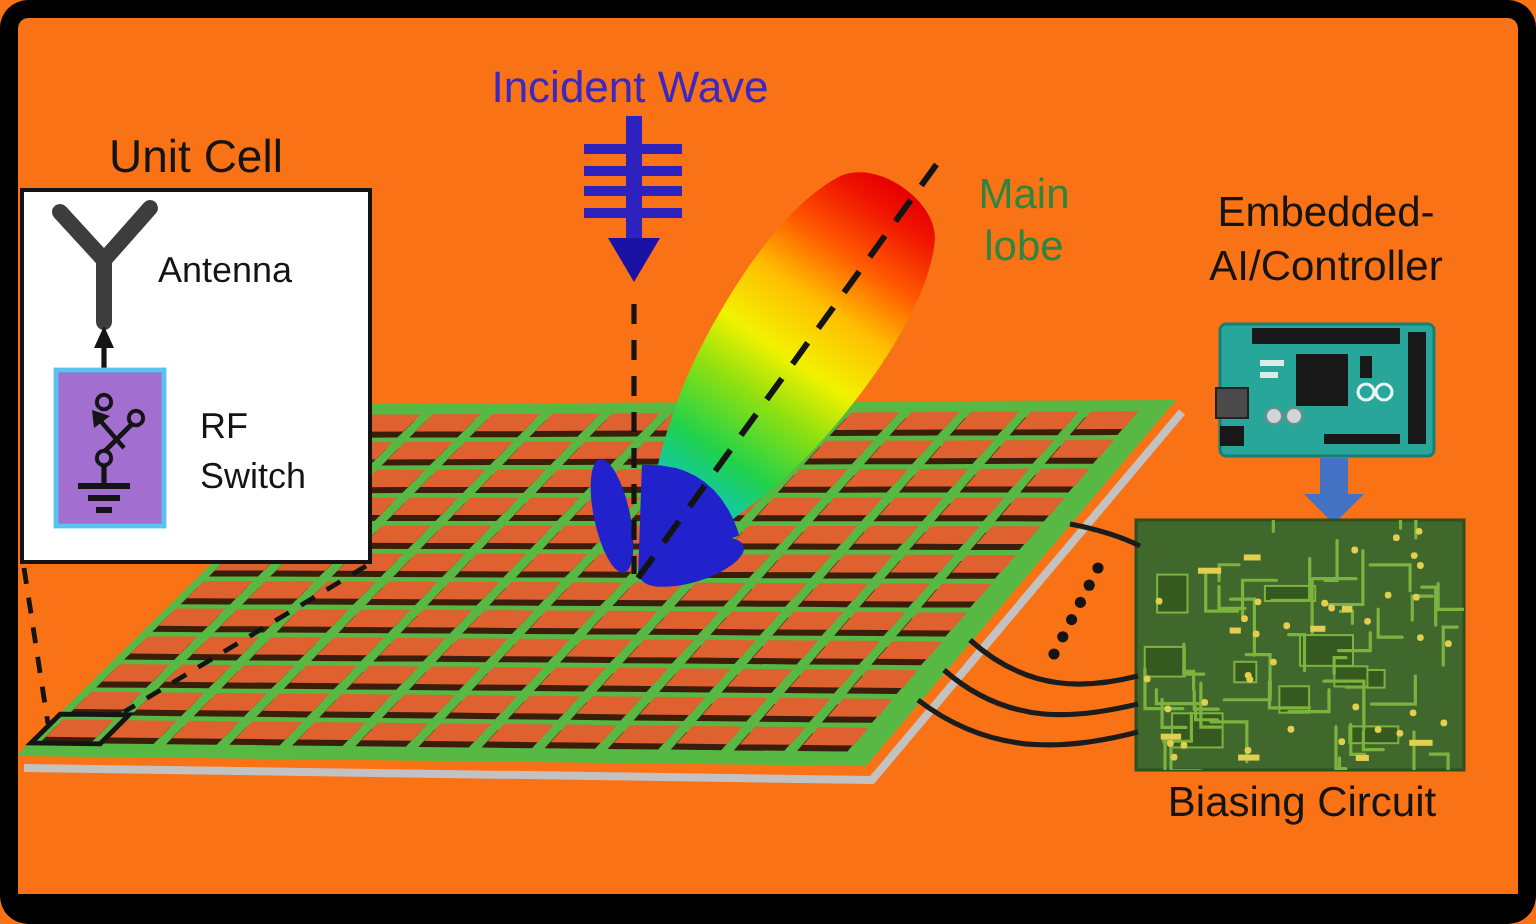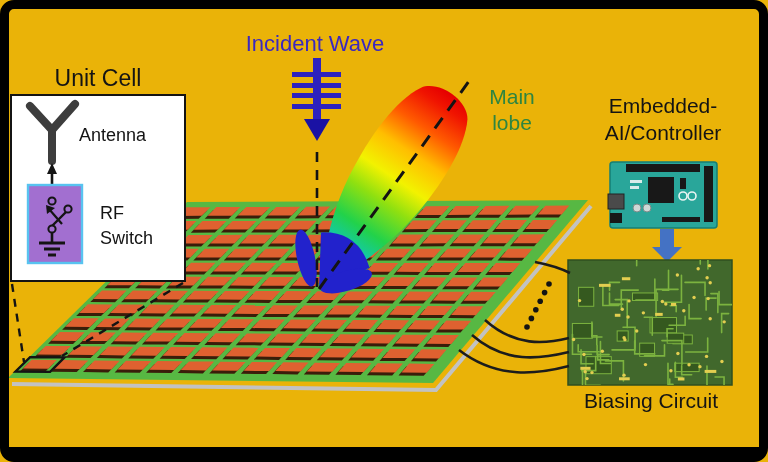--- a/index.html
+++ b/index.html
@@ -1,16 +1,16 @@
 <!DOCTYPE html>
 <html><head>
 <meta charset="utf-8">
 <style>
   html,body{margin:0;padding:0;background:#ffffff;}
-  #stage{position:relative;width:768px;height:462px;background:#eab308;overflow:hidden;
+  #stage{position:relative;width:768px;height:462px;background:#f97316;overflow:hidden;
          font-family:"Liberation Sans", sans-serif;}
   #frame{position:absolute;inset:0;border:9px solid #000;border-bottom-width:15px;
          border-radius:14px;box-sizing:border-box;pointer-events:none;z-index:50;}
   svg{position:absolute;left:0;top:0;}
   text{font-family:"Liberation Sans", sans-serif;}
 </style>
 </head>
 <body>
 
 <div id="stage">

